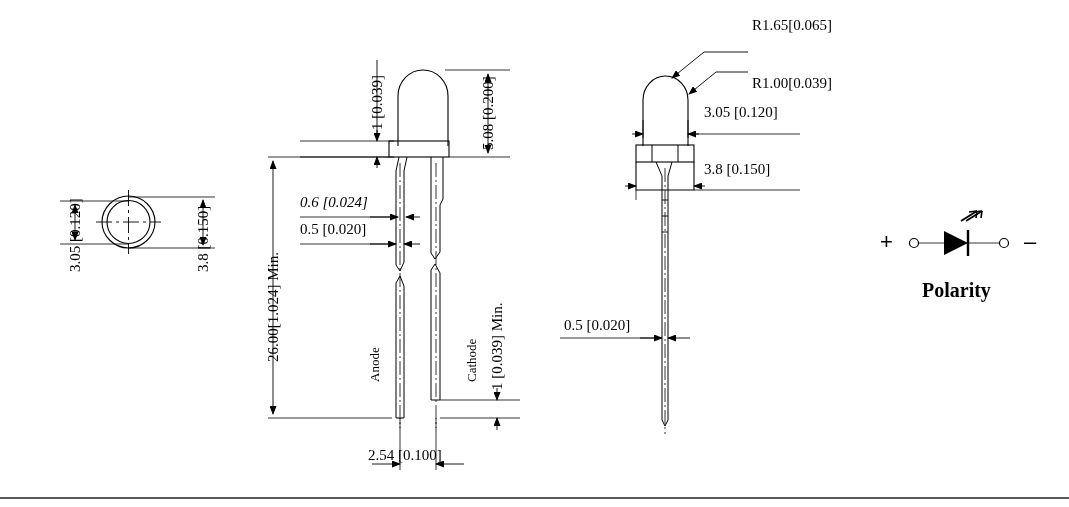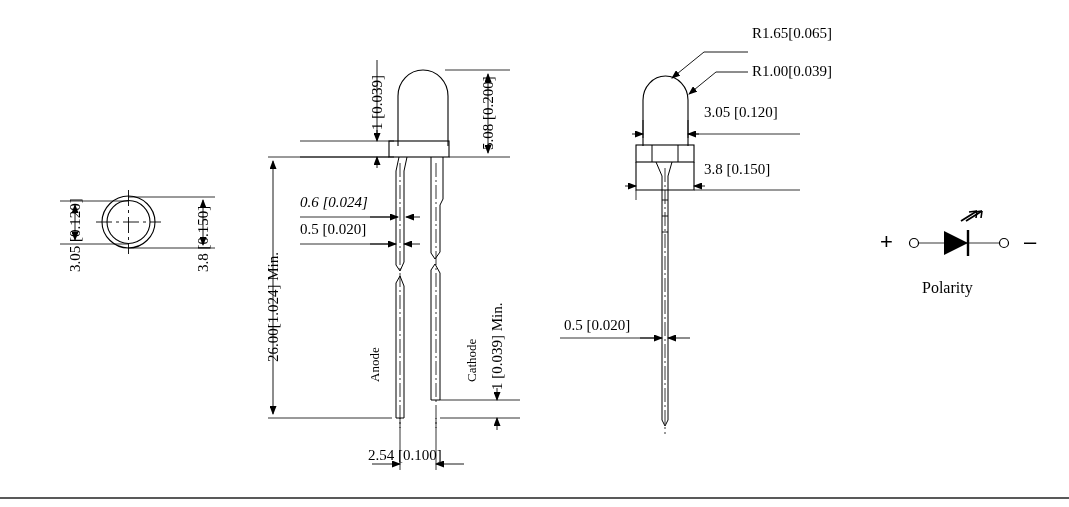--- a/index.html
+++ b/index.html
@@ -3,21 +3,21 @@
 <meta charset="utf-8">
 <style>
   html,body{margin:0;padding:0;background:#ffffff;}
   body{width:1069px;height:507px;position:relative;overflow:hidden;
        font-family:"Liberation Serif", serif; color:#000;}
   .stage{position:absolute;left:0;top:0;width:1069px;height:507px;}
   svg.draw{position:absolute;left:0;top:0;width:1069px;height:507px;}
   .lbl{position:absolute;white-space:nowrap;font-family:"Liberation Serif",serif;
        font-size:15px;color:#000;line-height:1;}
   .vert{transform-origin:0 0;}
-  .bold{font-weight:normal;font-size:16px;}
+  .bold{font-weight:bold;font-size:20px;}
   .plusminus{font-size:22px;font-family:"Liberation Sans",sans-serif;}
 </style>
 </head>
 <body>
 
 <div class="stage">
 
   <svg class="draw" viewBox="0 0 1069 507">
     <defs>
       <marker id="ar" markerWidth="9" markerHeight="7" refX="8" refY="3.5" orient="auto" markerUnits="userSpaceOnUse">
@@ -154,22 +154,22 @@
   <div class="lbl vert" style="left:370px;top:130px;transform:rotate(-90deg);">1 [0.039]</div>
   <div class="lbl vert" style="left:481px;top:150px;transform:rotate(-90deg);">5.08 [0.200]</div>
   <div class="lbl" style="left:300px;top:195px;font-style:italic;">0.6 [0.024]</div>
   <div class="lbl" style="left:300px;top:222px;">0.5 [0.020]</div>
   <div class="lbl vert" style="left:266px;top:362px;transform:rotate(-90deg);">26.00[1.024] Min.</div>
   <div class="lbl" style="left:368px;top:448px;text-align:right;">2.54 [0.100]</div>
   <div class="lbl vert" style="left:490px;top:390px;transform:rotate(-90deg);">1 [0.039] Min.</div>
   <div class="lbl vert" style="left:368px;top:382px;transform:rotate(-90deg);font-size:13px;">Anode</div>
   <div class="lbl vert" style="left:465px;top:382px;transform:rotate(-90deg);font-size:13px;">Cathode</div>
 
-  <div class="lbl" style="left:752px;top:26px;">R1.65[0.065]</div>
-  <div class="lbl" style="left:752px;top:64px;">R1.00[0.039]</div>
+  <div class="lbl" style="left:752px;top:18px;">R1.65[0.065]</div>
+  <div class="lbl" style="left:752px;top:76px;">R1.00[0.039]</div>
   <div class="lbl" style="left:704px;top:105px;">3.05 [0.120]</div>
   <div class="lbl" style="left:704px;top:162px;">3.8 [0.150]</div>
   <div class="lbl" style="left:564px;top:318px;">0.5 [0.020]</div>
 
   <div class="lbl plusminus" style="left:880px;top:231px;">+</div>
   <div class="lbl plusminus" style="left:1024px;top:231px;">–</div>
   <div class="lbl bold" style="left:922px;top:280px;">Polarity</div>
 
 </div>
 

